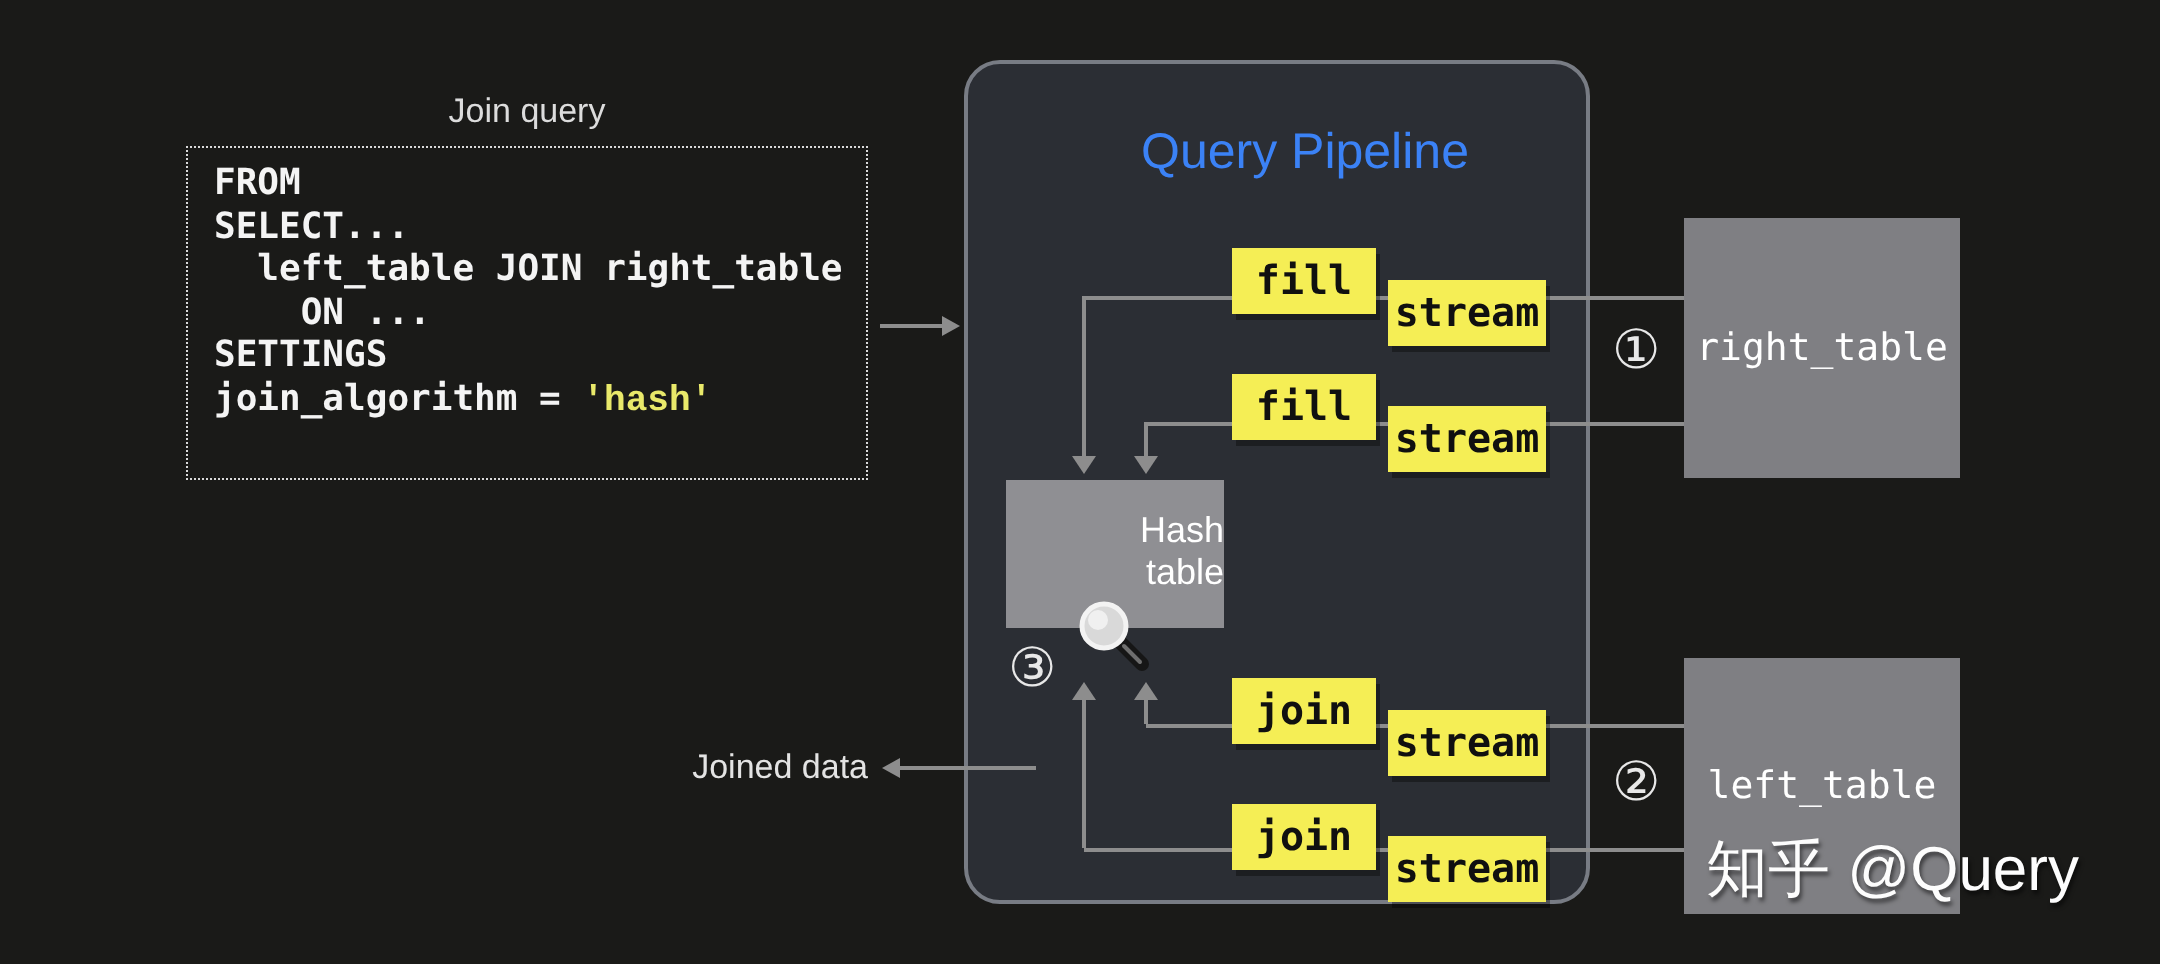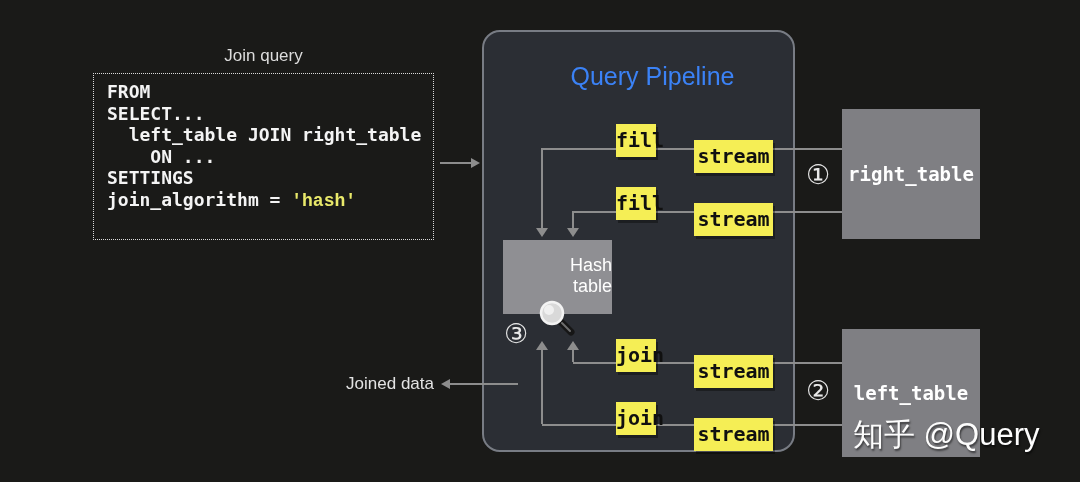--- a/index.html
+++ b/index.html
@@ -29,31 +29,31 @@
   .arr { position:absolute; width:0; height:0; z-index:2; }
   .arr.down  { border-left:6px solid transparent; border-right:6px solid transparent; border-top:9px solid #8d8d8d; }
   .arr.up    { border-left:6px solid transparent; border-right:6px solid transparent; border-bottom:9px solid #8d8d8d; }
   .arr.right { border-top:5px solid transparent; border-bottom:5px solid transparent; border-left:9px solid #8d8d8d; }
   .arr.left  { border-top:5px solid transparent; border-bottom:5px solid transparent; border-right:9px solid #8d8d8d; }
 
   
   .node { position:absolute; height:33px; background:#f5ee55; color:#101010;
           font-family:"DejaVu Sans Mono", monospace; font-weight:bold; font-size:20px;
           text-align:center; line-height:33px; box-shadow:2px 3px 0 rgba(0,0,0,0.35); z-index:3; }
-  .node.op    { left:616px; width:40px; }
+  .node.op    { left:616px; width:72px; }
   .node.stage { left:694px; width:79px;margin-top:16px; }
   .r1 { top:124px; } .r2 { top:187px; } .r3 { top:339px; } .r4 { top:402px; }
 
   
   .hash-box { position:absolute; left:503px; top:240px; width:109px; height:74px;
               background:#8f8f93; color:#ffffff; font-size:18px; line-height:21px;
               text-align:right; padding-top:15px; z-index:3; }
   .table-box { position:absolute; left:842px; width:138px; background:#7f7f83; color:#ffffff;
                display:flex; align-items:center; justify-content:center;
-               font-family:"DejaVu Sans Mono", monospace; font-weight:bold; font-size:19px; z-index:3; }
+               font-family:"DejaVu Sans Mono", monospace; font-weight:normal; font-size:19px; z-index:3; }
   .table-right { top:109px; height:130px; }
   .table-left  { top:329px; height:128px; }
 
   .badge { position:absolute; color:#e8e8e8; font-size:27px; line-height:1; z-index:4; }
   .badge-1 { left:806px; top:162px; }
   .badge-2 { left:806px; top:378px; }
   .badge-3 { left:504px; top:321px; }
 
   .joined-label { position:absolute; left:296px; top:374px; width:138px; text-align:right;
                   font-size:17px; color:#e3e3e3; z-index:4; }

